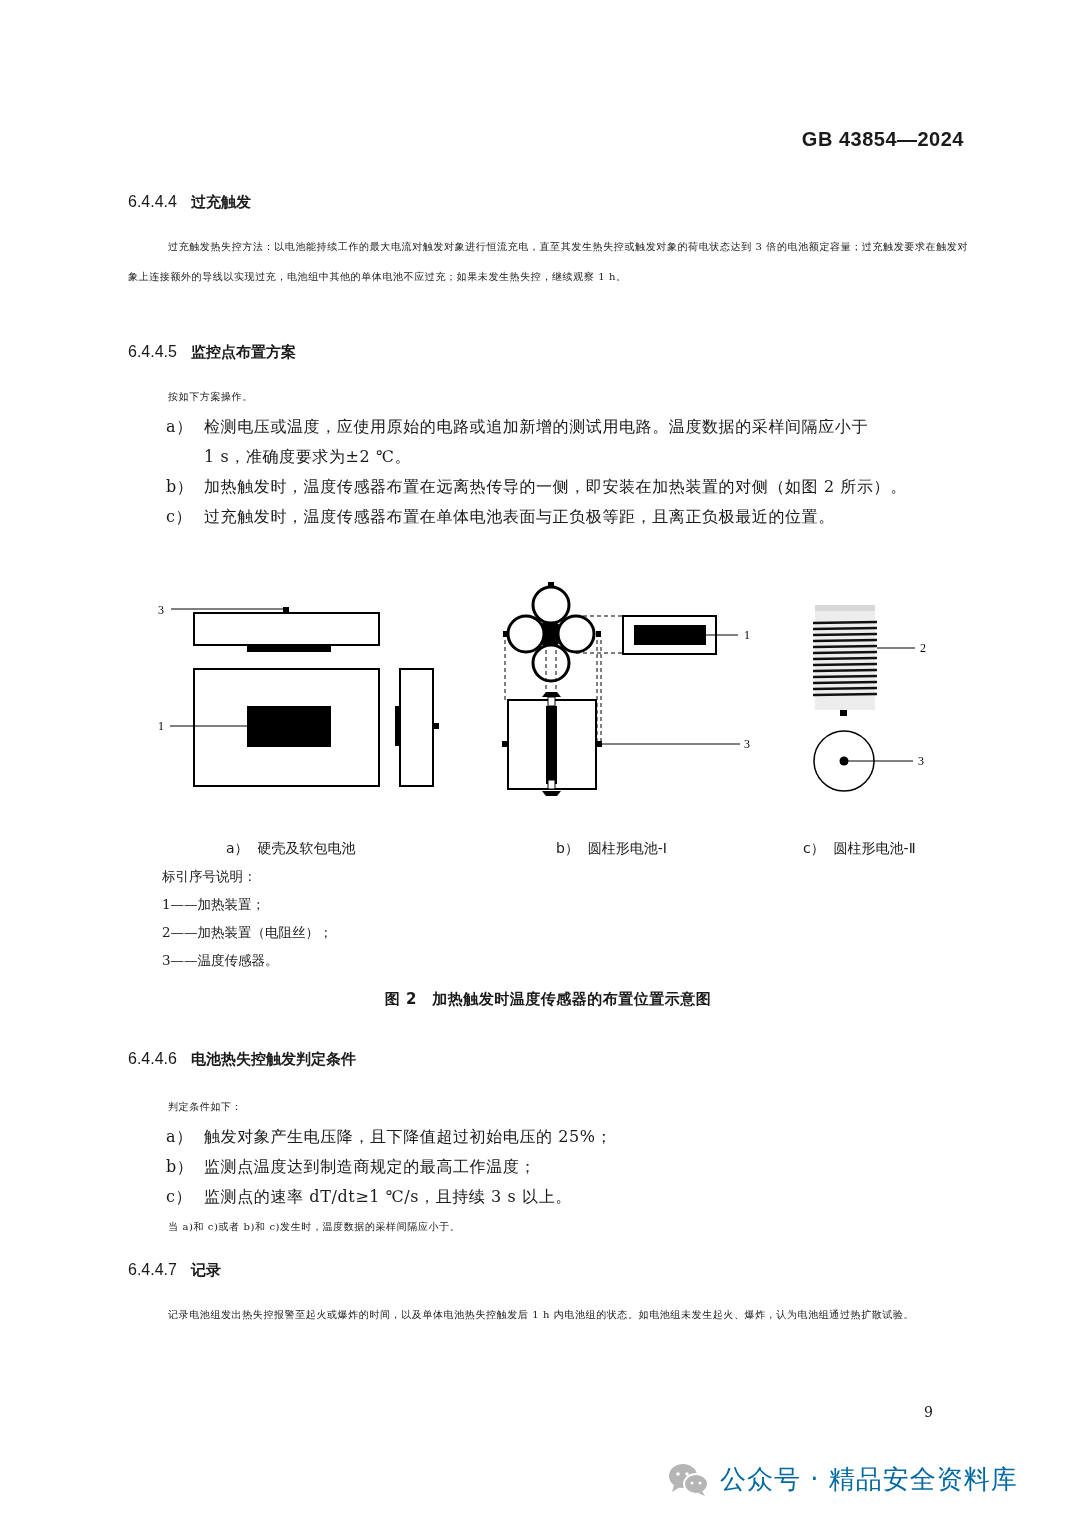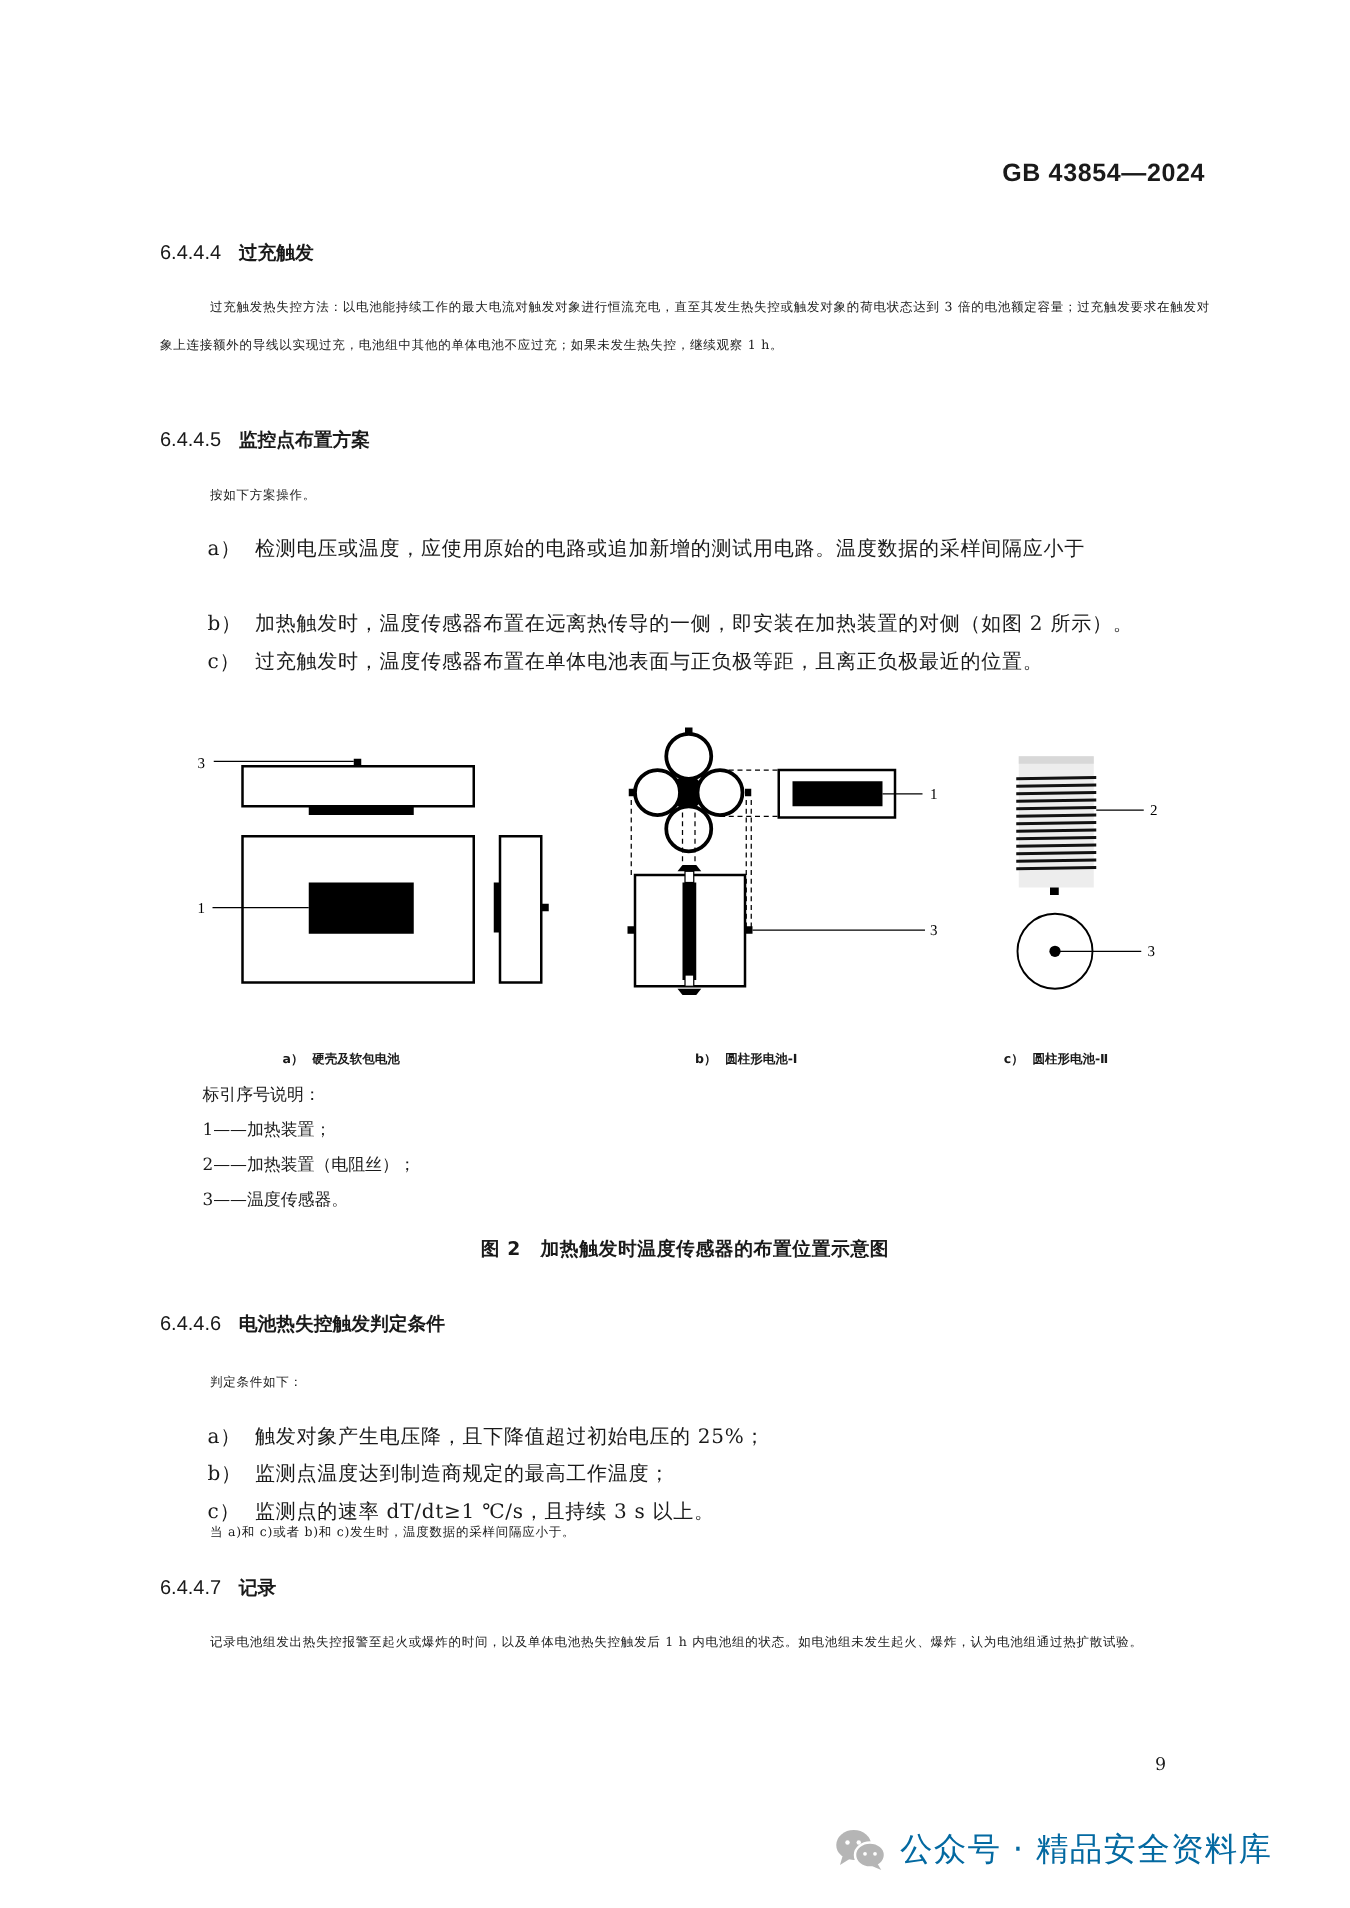--- a/index.html
+++ b/index.html
@@ -5,24 +5,24 @@
   html, body { margin: 0; padding: 0; background: #ffffff; }
   body { width: 1080px; height: 1526px; position: relative; overflow: hidden;
          font-family: "DejaVu Serif", "Liberation Serif", serif; color: #1a1a1a; }
   .abs { position: absolute; }
   .std-code { right: 116px; top: 128px; font-family: "Liberation Sans", "DejaVu Sans", sans-serif;
               font-weight: bold; font-size: 20px; letter-spacing: 0.5px; }
   .heading { left: 128px; font-family: "DejaVu Sans", "Liberation Sans", sans-serif; font-size: 15px; font-weight: bold; }
   .heading .num { font-weight: normal; margin-right: 14px; font-family: "Liberation Sans", sans-serif; font-size: 16px; }
   .para { left: 128px; width: 840px; font-size: 10px; line-height: 30px; letter-spacing: 0.6px; text-align: justify; }
   .para .indent { display: inline-block; width: 40px; }
-  .item { left: 166px; width: 800px; font-size: 16px; line-height: 30px; letter-spacing: 0.6px; margin-top: 12px; }
+  .item { left: 166px; width: 800px; font-size: 16px; line-height: 30px; letter-spacing: 0.6px; }
   .item .lbl { display: inline-block; width: 38px; }
   .item .cont { padding-left: 38px; display: block; }
-  .caption { font-family: "DejaVu Sans", "Liberation Sans", sans-serif; font-size: 10px; font-weight: bold; }
+  .caption { font-family: "DejaVu Sans", "Liberation Sans", sans-serif; font-size: 14px; font-weight: normal; }
   .legend { left: 162px; font-size: 13.5px; line-height: 28px; }
   .fig-title { left: 0; width: 1096px; text-align: center; top: 990px;
                font-family: "DejaVu Sans", "Liberation Sans", sans-serif; font-size: 15px; font-weight: bold; letter-spacing: 0.5px; }
   .page-num { left: 924px; top: 1404px; font-size: 14px; }
   .watermark { left: 668px; top: 1462px; color: #0369a1; font-family: "DejaVu Sans", sans-serif; font-size: 26px; letter-spacing: 1px;
                display: flex; align-items: center; }
   .watermark svg { margin-right: 10px; }
 </style>
 </head>
 <body>
@@ -37,20 +37,21 @@
 </div>
 
 <div class="abs heading" style="top:343px;">
   <span class="num">6.4.4.5</span><span>监控点布置方案</span>
 </div>
 <div class="abs para" style="top:382px;">
   <span class="indent"></span><span>按如下方案操作。</span>
 </div>
 <div class="abs item" style="top:412px;">
   <span class="lbl">a）</span><span>检测电压或温度，应使用原始的电路或追加新增的测试用电路。温度数据的采样间隔应小于</span>
+  <span class="cont">1 s，准确度要求为±2 ℃。</span>
 </div>
 <div class="abs item" style="top:472px;">
   <span class="lbl">b）</span><span>加热触发时，温度传感器布置在远离热传导的一侧，即安装在加热装置的对侧（如图 2 所示）。</span>
 </div>
 <div class="abs item" style="top:502px;">
   <span class="lbl">c）</span><span>过充触发时，温度传感器布置在单体电池表面与正负极等距，且离正负极最近的位置。</span>
 </div>
 
 <svg class="abs" style="left:0;top:560px;" width="1080" height="260" viewBox="0 560 1080 260">
   <g stroke="#000" fill="none">

